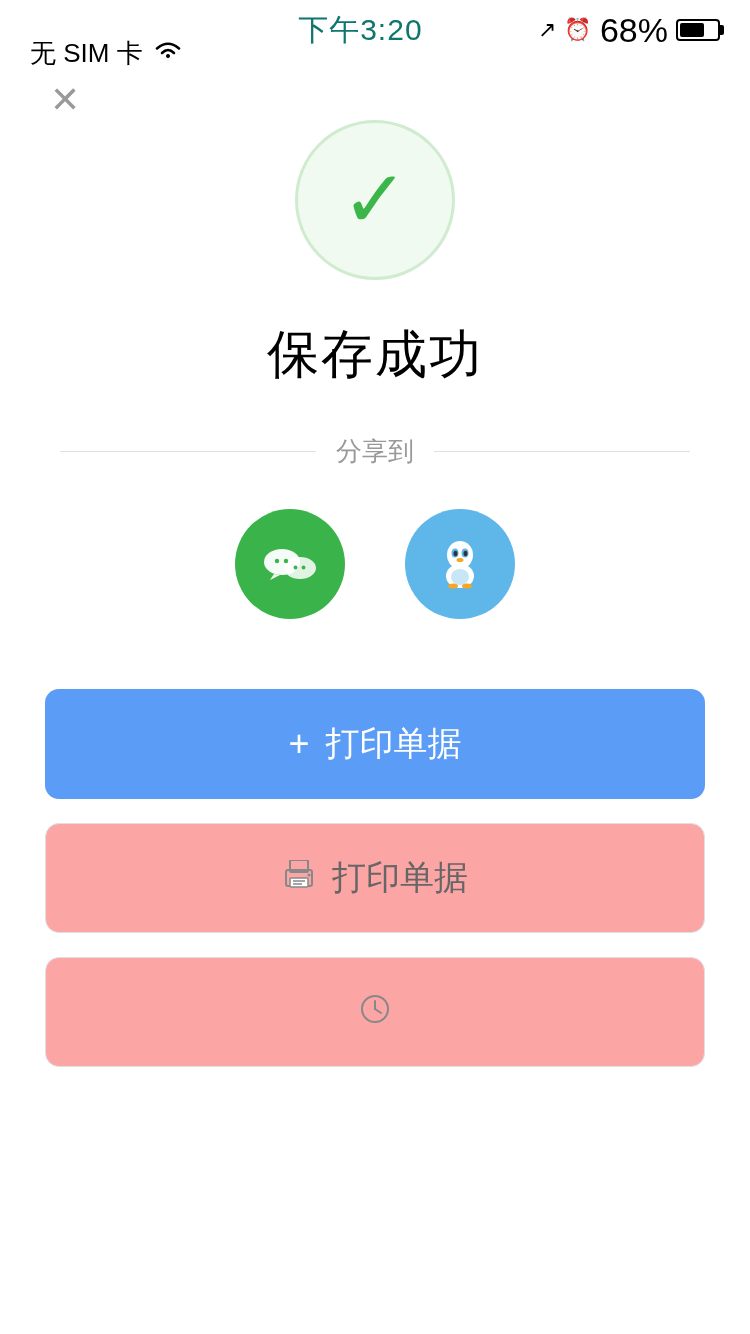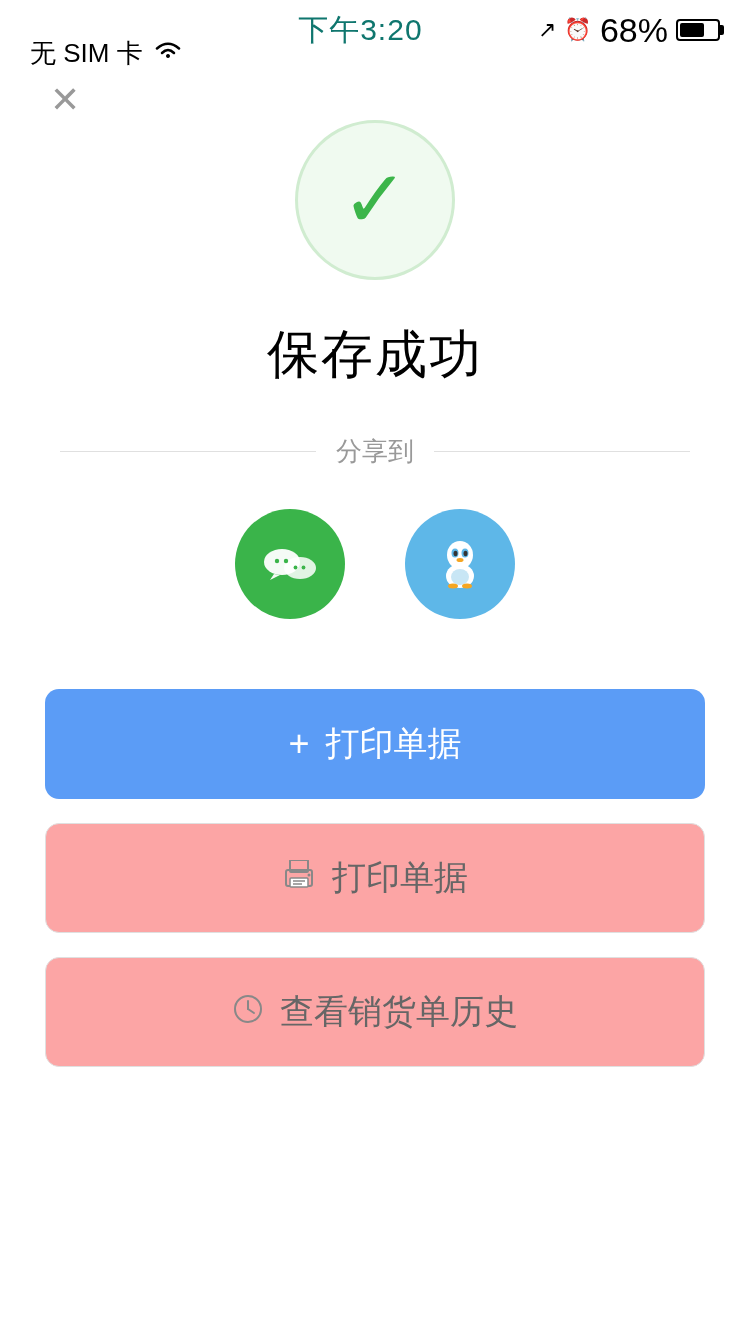--- a/index.html
+++ b/index.html
@@ -333,18 +333,17 @@
     </button>
 
     <button class="action-btn btn-secondary">
       <span style="font-size:30px;">
         <svg width="32" height="32" viewBox="0 0 32 32">
           <circle cx="16" cy="16" r="13" fill="none" stroke="#888" stroke-width="2"></circle>
           <line x1="16" y1="8" x2="16" y2="16" stroke="#888" stroke-width="2" stroke-linecap="round"></line>
           <line x1="16" y1="16" x2="22" y2="20" stroke="#888" stroke-width="2" stroke-linecap="round"></line>
         </svg>
       </span>
-      <span>查看销货单历史</span>
     </button>
 
   </div>
 
 </div>
 
 </body></html>

